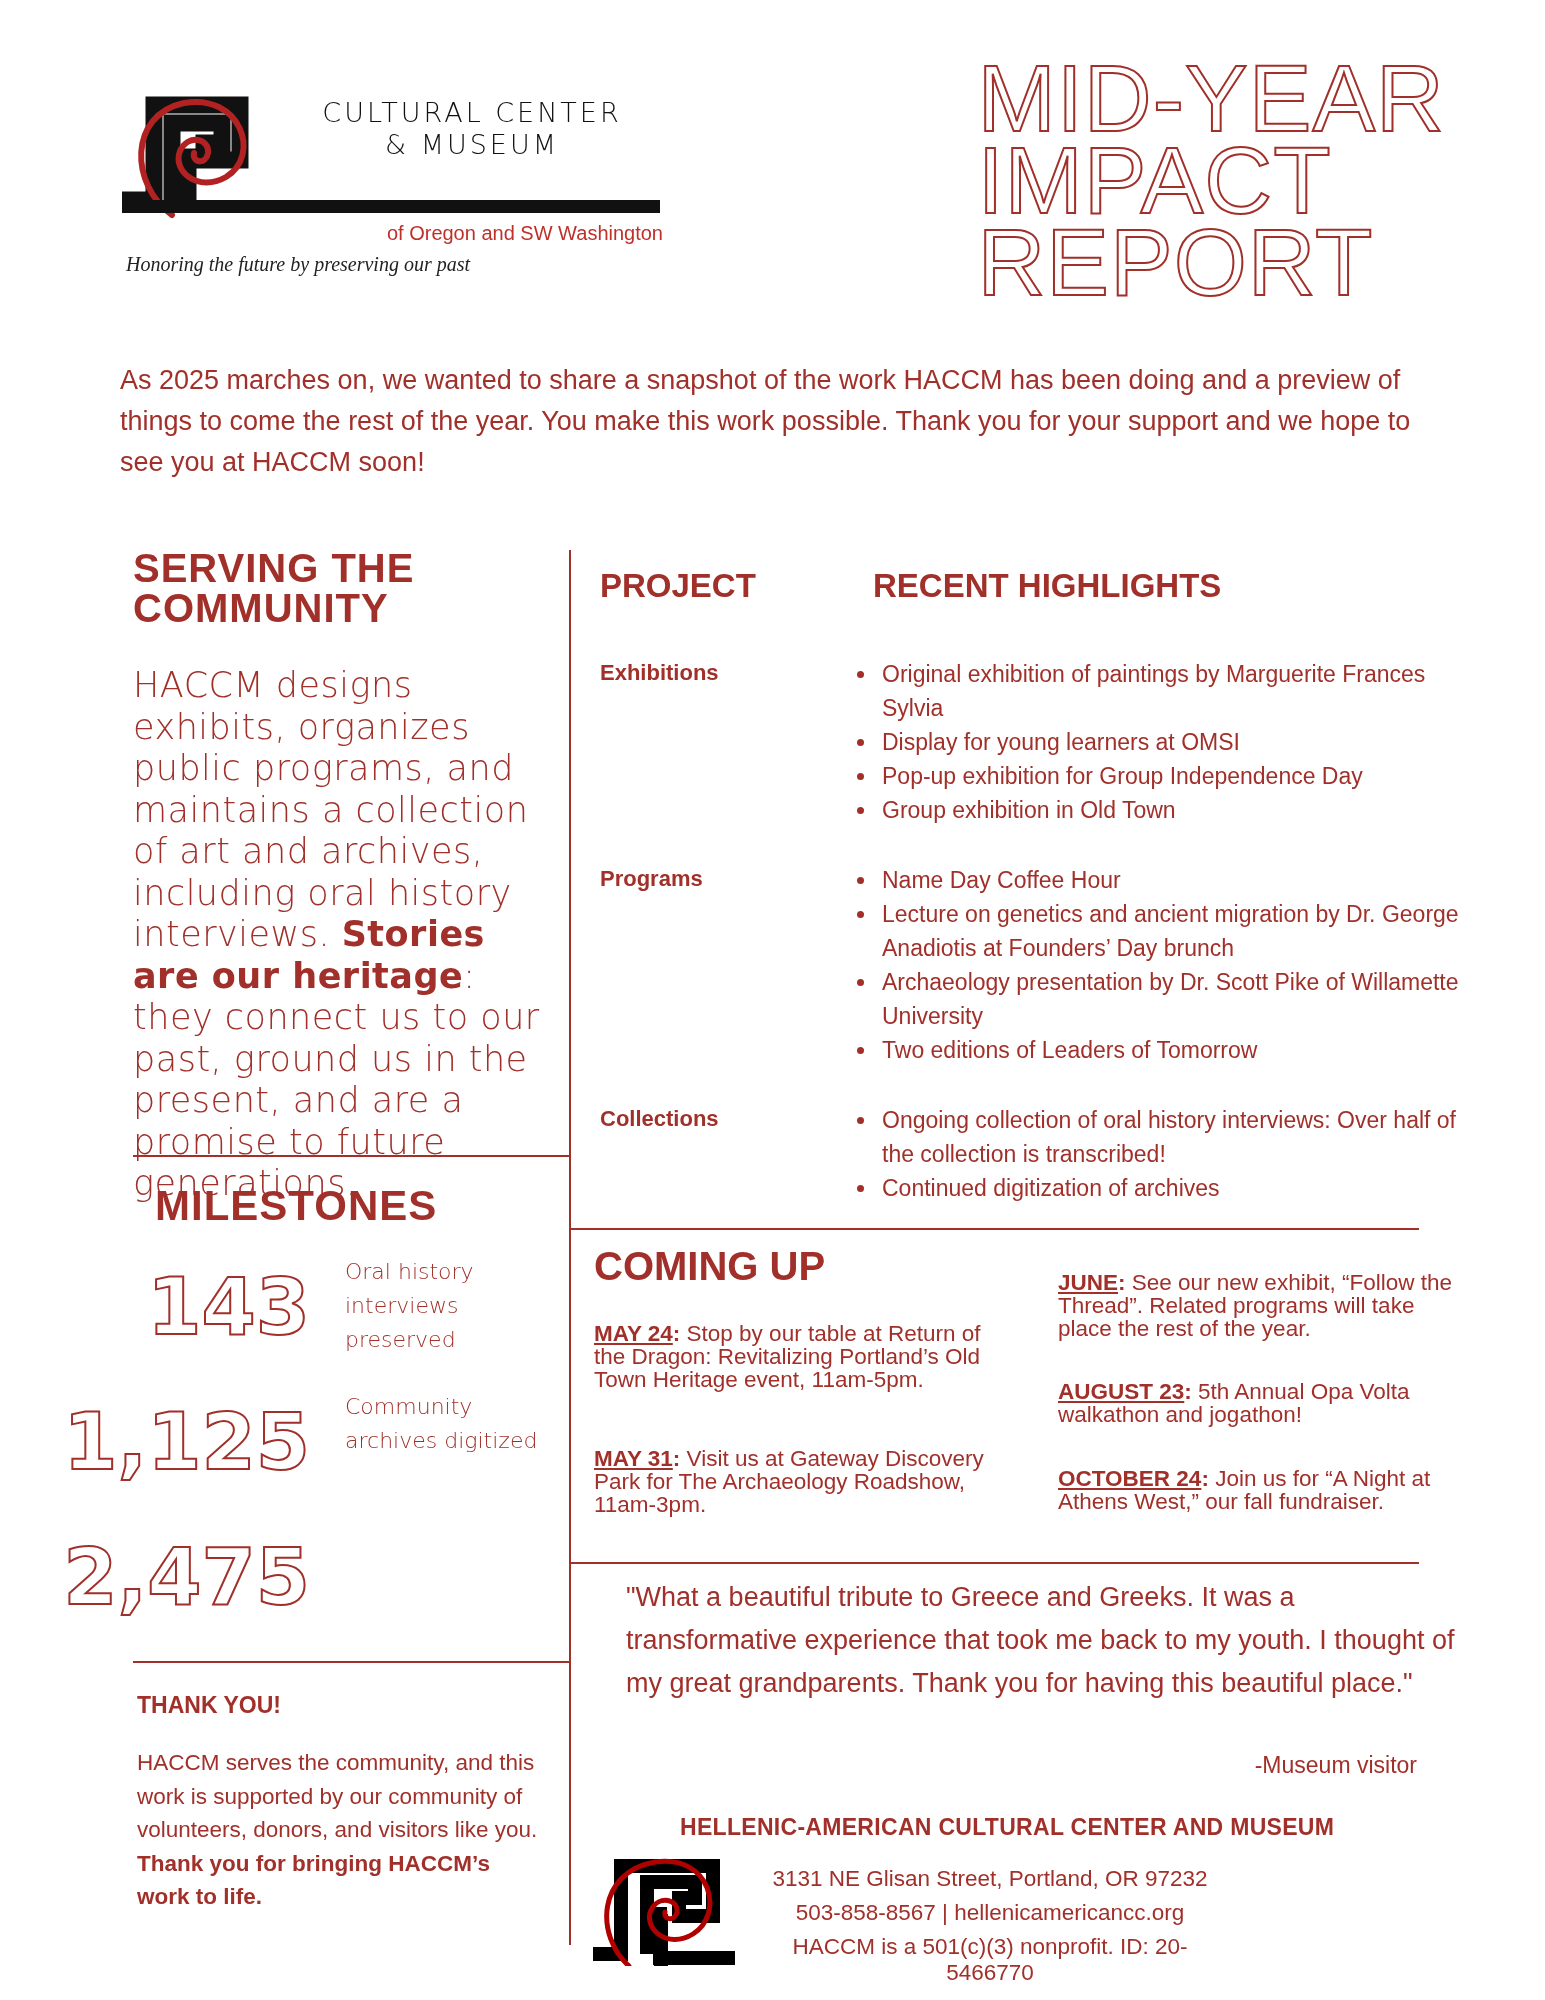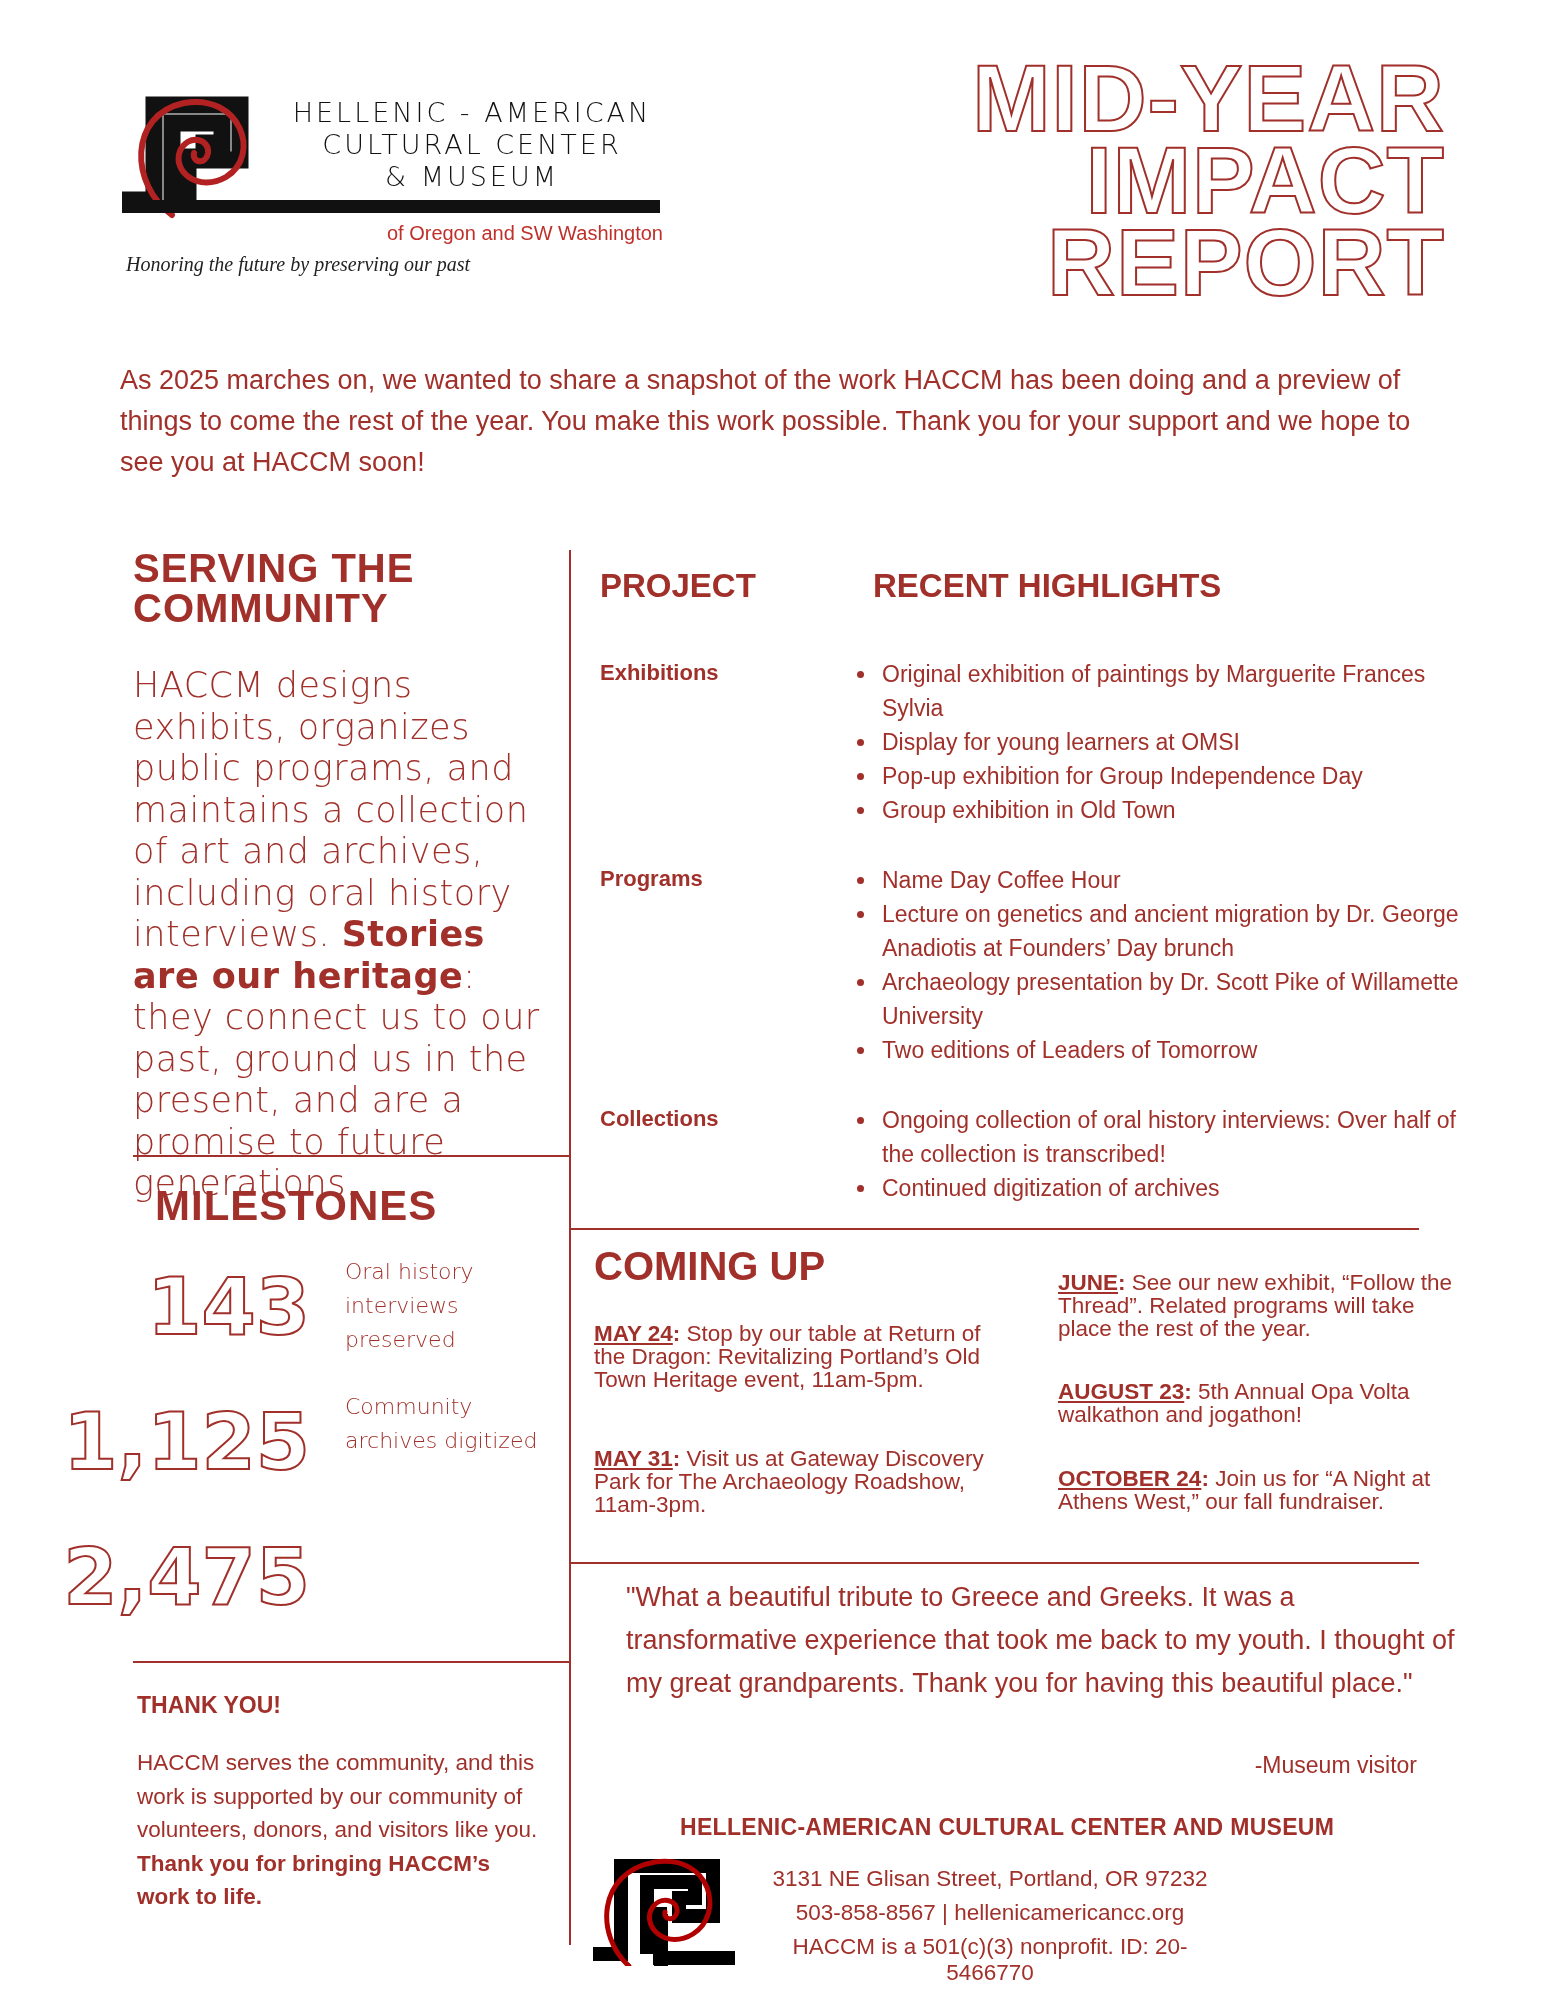--- a/index.html
+++ b/index.html
@@ -12,21 +12,21 @@
 
   
   #logo { left: 122px; top: 95px; width: 545px; height: 210px; }
   #logo .lines { position:absolute; left: 150px; top: 2px; width: 400px; text-align:center;
     font-family: "DejaVu Sans", sans-serif; color:#111; font-size: 27px; line-height: 32px; letter-spacing: 3px; font-weight: 300; }
   #logo .bar { position:absolute; left:0; top:105px; width:538px; height:13px; background:#111; }
   #logo .subtitle { position:absolute; right: 4px; top: 127px; font-size: 20px; color:#c0302a; }
   #logo .tagline { position:absolute; left: 4px; top: 158px; font-family: "Liberation Serif", serif; font-style: italic; font-size: 20px; color:#222; white-space:nowrap; }
 
   
-  #report-title { right: 100px; top: 58px; text-align: right; font-size: 94px; line-height: 82px; font-weight: 700;
+  #report-title { right: 100px; top: 58px; text-align: left; font-size: 94px; line-height: 82px; font-weight: 400;
     color: transparent; -webkit-text-stroke: 2px #a1302a; letter-spacing: 1px; }
   #report-title div { white-space: nowrap; }
 
   #intro { left: 120px; top: 360px; width: 1330px; font-size: 27px; line-height: 41px; color:#a1302a; }
 
   
   .vline { position:absolute; width: 2px; background:#a1302a; }
   .hline { position:absolute; height: 2px; background:#a1302a; }
 
   
@@ -69,21 +69,20 @@
 </head>
 <body>
 
 <div id="logo" class="abs">
   <svg style="position:absolute;left:0;top:0" width="160" height="125" viewBox="0 0 160 125">
     <path d="M0 105 H32 V10 H118 V65 H82 V48 H100 V28 H50 V105" fill="none" stroke="#111" stroke-width="17"></path>
     <path d="M66 118 V62 H74" fill="none" stroke="#111" stroke-width="17"></path>
     <path d="M50 120 C 8 90, 6 20, 62 8 C 118 -2, 140 60, 104 82 C 76 98, 50 76, 58 56 C 66 38, 88 44, 86 58 C 84 70, 70 68, 72 58" fill="none" stroke="#b22222" stroke-width="6" stroke-linecap="round"></path>
   </svg>
   <div class="lines">
-    <div>HELLENIC - AMERICAN</div>
     <div>CULTURAL CENTER</div>
     <div>&amp; MUSEUM</div>
   </div>
   <div class="bar"></div>
   <div class="subtitle">of Oregon and SW Washington</div>
   <div class="tagline">Honoring the future by preserving our past</div>
 </div>
 
 <div id="report-title" class="abs">
   <div>MID-YEAR</div>

